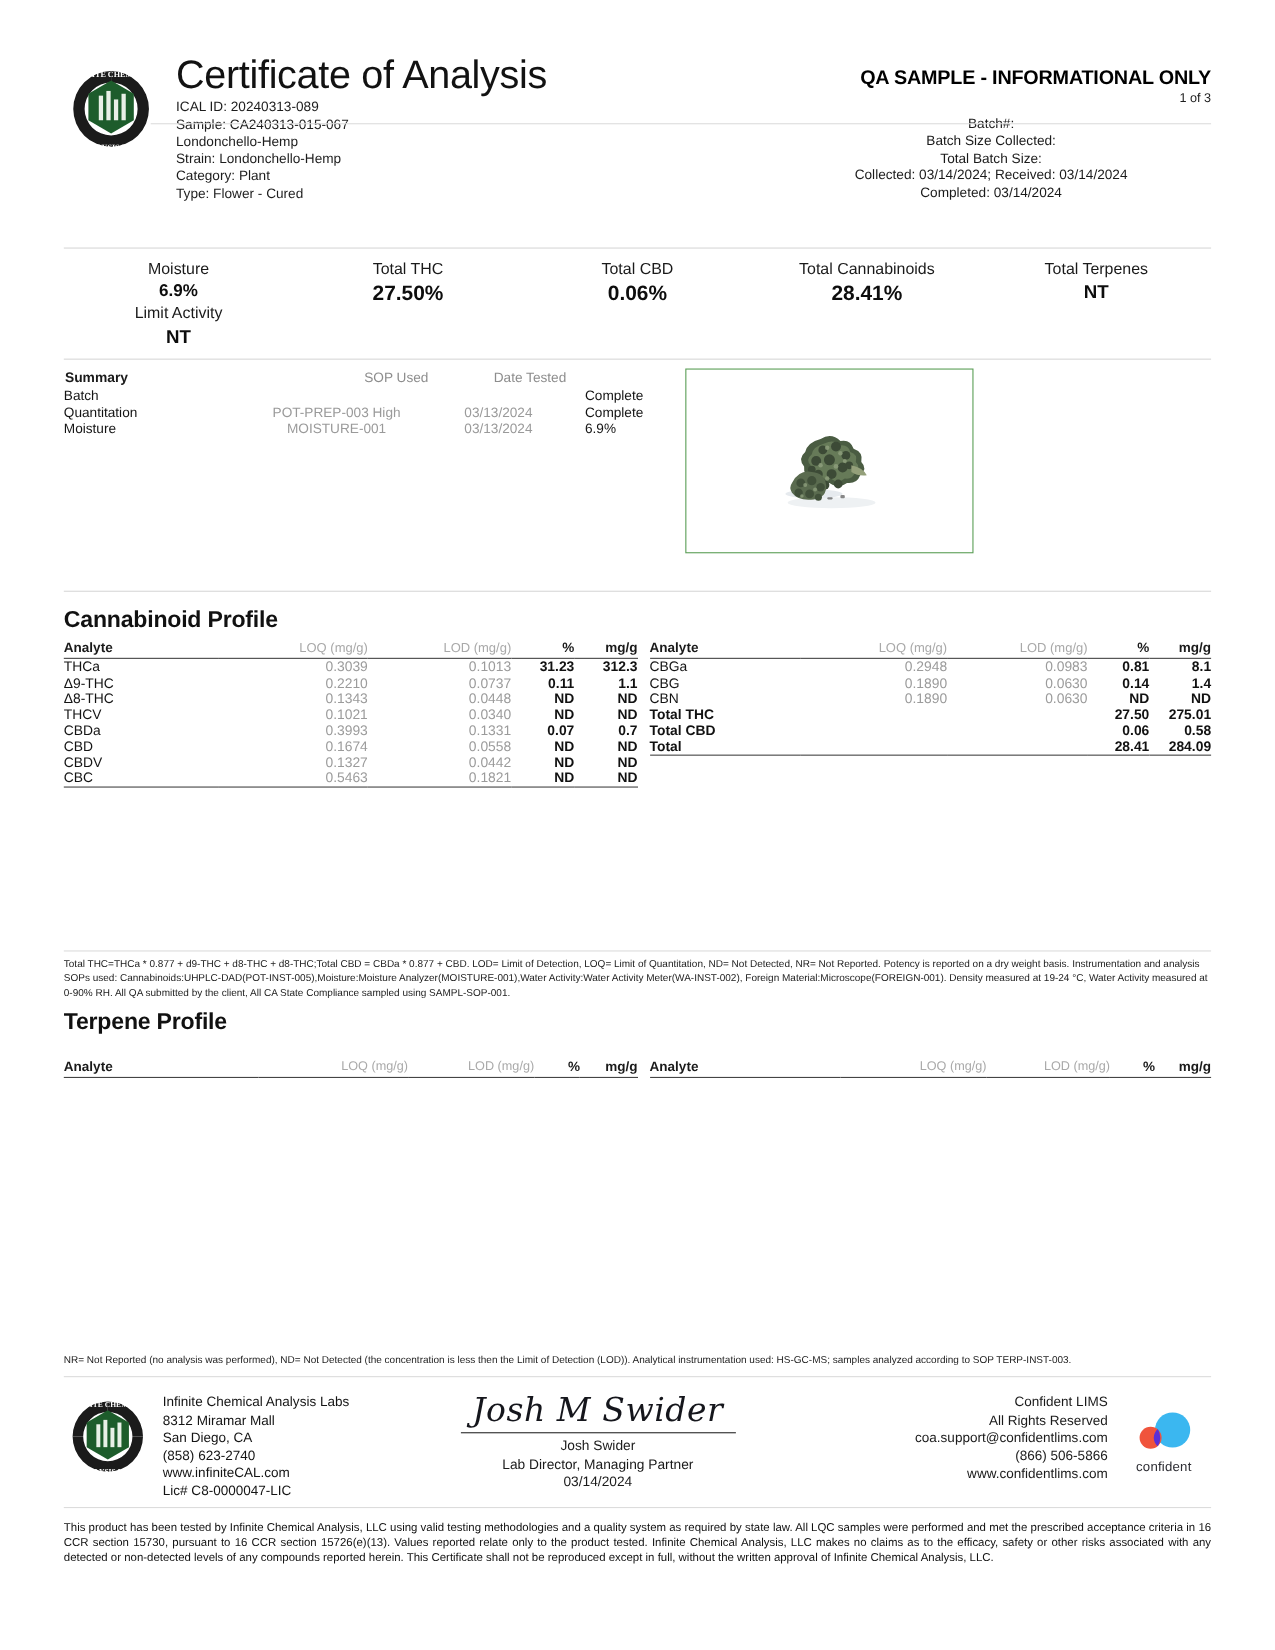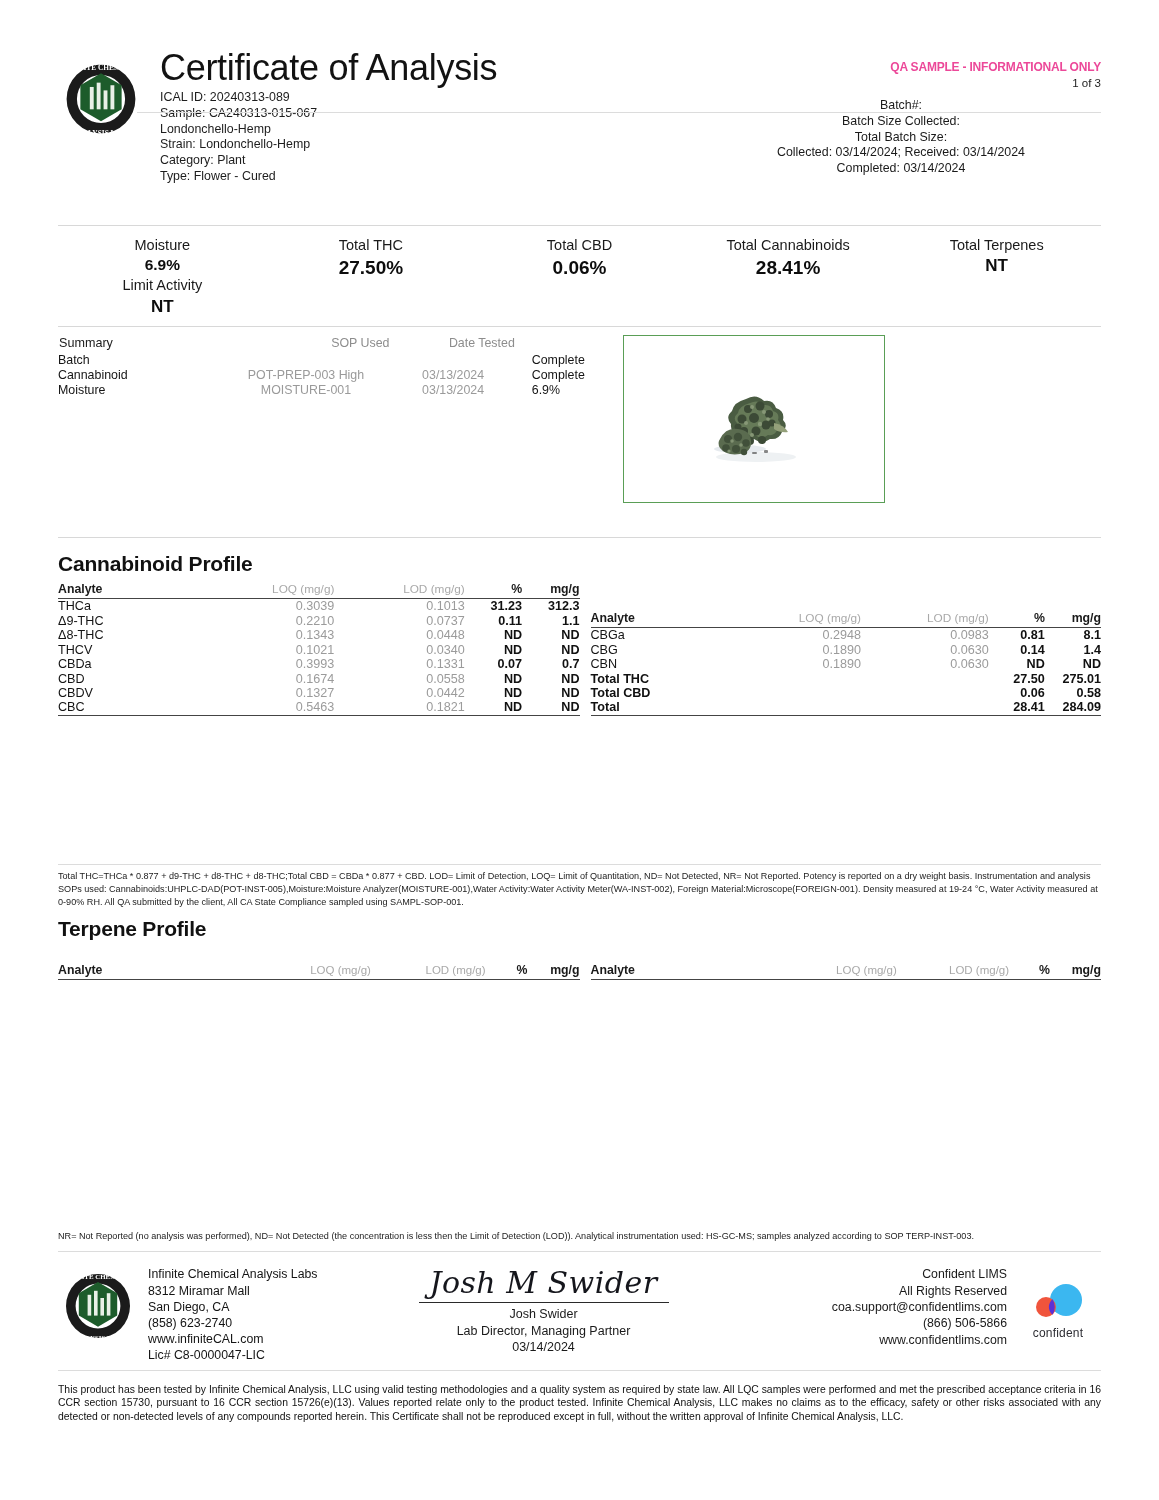--- a/index.html
+++ b/index.html
@@ -16,56 +16,56 @@
   .page { position: absolute; left: 0; top: 0; width: 1159px; height: 1500px; padding: 0 58px; }
 
   
   .header { display: flex; align-items: flex-start; padding-top: 50px; }
   .logo-wrap { width: 92px; flex: 0 0 92px; padding-top: 6px; }
   .logo { width: 86px; height: 86px; position: relative; }
   .head-left { flex: 1 1 auto; padding-left: 10px; }
   .coa-title { font-size: 36px; font-weight: 400; letter-spacing: -0.3px; color: #121212; line-height: 1; margin: 0 0 4px 0; }
   .meta { font-size: 12.4px; line-height: 1.27; color: #1d1d1d; }
   .head-right { width: 400px; flex: 0 0 400px; text-align: right; padding-top: 10px; }
-  .qa-banner { font-size: 12px; font-weight: bold; letter-spacing: -0.2px; color: #ec4899; white-space: nowrap; }
+  .qa-banner { font-size: 18px; font-weight: bold; letter-spacing: -0.2px; color: #000000; white-space: nowrap; }
   .page-no { font-size: 11.5px; margin-top: 3px; color: #1d1d1d; }
   .batch-block { margin-top: 9px; text-align: center; padding-left: 0px; font-size: 12.4px; line-height: 1.27; }
 
   .hr-light { border: 0; border-top: 1px solid #d8d8d8; margin: 0; }
   .header-rule { position: absolute; left: 137px; right: 58px; top: 112px; border-top: 1px solid #dcdcdc; }
 
   
   .kpi-sep { margin-top: 40px; }
   .kpis { display: flex; padding: 10px 0 8px 0; }
   .kpi { flex: 1 1 0; text-align: center; }
   .kpi-label { font-size: 14.5px; font-weight: 400; color: #1a1a1a; line-height: 1.35; }
   .kpi-value { font-size: 19px; font-weight: bold; color: #0d0d0d; line-height: 1.35; }
   .kpi-value.sm { font-size: 15.5px; }
   .kpi-value.nt { font-size: 17px; }
 
   
   .summary-wrap { display: flex; padding-top: 8px; }
   .summary-left { width: 545px; flex: 0 0 545px; }
   .sum-table { width: 100%; border-collapse: collapse; }
-  .sum-table th { font-size: 12.6px; font-weight: normal; text-align: left; padding-bottom: 3px; }
+  .sum-table th { font-size: 12.6px; font-weight: bold; text-align: left; padding-bottom: 3px; }
   .sum-table th.c { text-align: right; color: #8d8d8d; font-weight: normal; font-size: 12.4px; }
   .sum-table td { font-size: 12.4px; line-height: 1.18; padding: 0; }
   .sum-table td.grey { color: #9a9a9a; text-align: center; }
   .sum-table td.name { font-weight: 400; color: #141414; }
   .sum-table td.stat { color: #141414; padding-left: 16px; }
 
   .img-box { width: 262px; height: 168px; border: 1.5px solid #5a9e56; margin-left: 20px; position: relative; background: #fff; }
   .nug { position: absolute; left: 50%; top: 54%; transform: translate(-50%,-50%); width: 120px; height: 86px; }
 
   
   .sec-title { font-size: 21px; font-weight: bold; letter-spacing: -0.2px; color: #111; margin: 0 0 6px 0; }
   .sec-rule { border-top: 1px solid #d8d8d8; margin-bottom: 14px; }
 
   
-  .two-col { display: flex; gap: 0; align-items: flex-end; }
+  .two-col { display: flex; gap: 0; }
   .col { width: 50%; flex: 0 0 50%; }
   .col.right { padding-left: 11px; }
   .an-table { width: 100%; border-collapse: collapse; table-layout: fixed; }
   .an-table th { font-size: 12.3px; font-weight: bold; padding: 0 0 2px 0; border-bottom: 1.6px solid #444; }
   .an-table th.an { text-align: left; }
   .an-table th.loq, .an-table th.lod { text-align: right; color: #a9a9a9; font-weight: normal; font-size: 11.8px; }
   .an-table th.pc, .an-table th.mg { text-align: right; }
   .an-table td { font-size: 12.6px; line-height: 1.145; padding: 0; }
   .an-table td.an { text-align: left; color: #141414; }
   .an-table td.num { text-align: right; color: #9b9b9b; }
@@ -192,21 +192,21 @@
           </tr>
         </thead>
         <tbody>
           <tr>
             <td class="name">Batch</td>
             <td class="grey"></td>
             <td class="grey"></td>
             <td class="stat">Complete</td>
           </tr>
           <tr>
-            <td class="name">Cannabinoid</td>
+            <td class="name">Quantitation</td>
             <td class="grey">POT-PREP-003 High</td>
             <td class="grey">03/13/2024</td>
             <td class="stat">Complete</td>
           </tr>
           <tr>
             <td class="name">Moisture</td>
             <td class="grey">MOISTURE-001</td>
             <td class="grey">03/13/2024</td>
             <td class="stat">6.9%</td>
           </tr>

